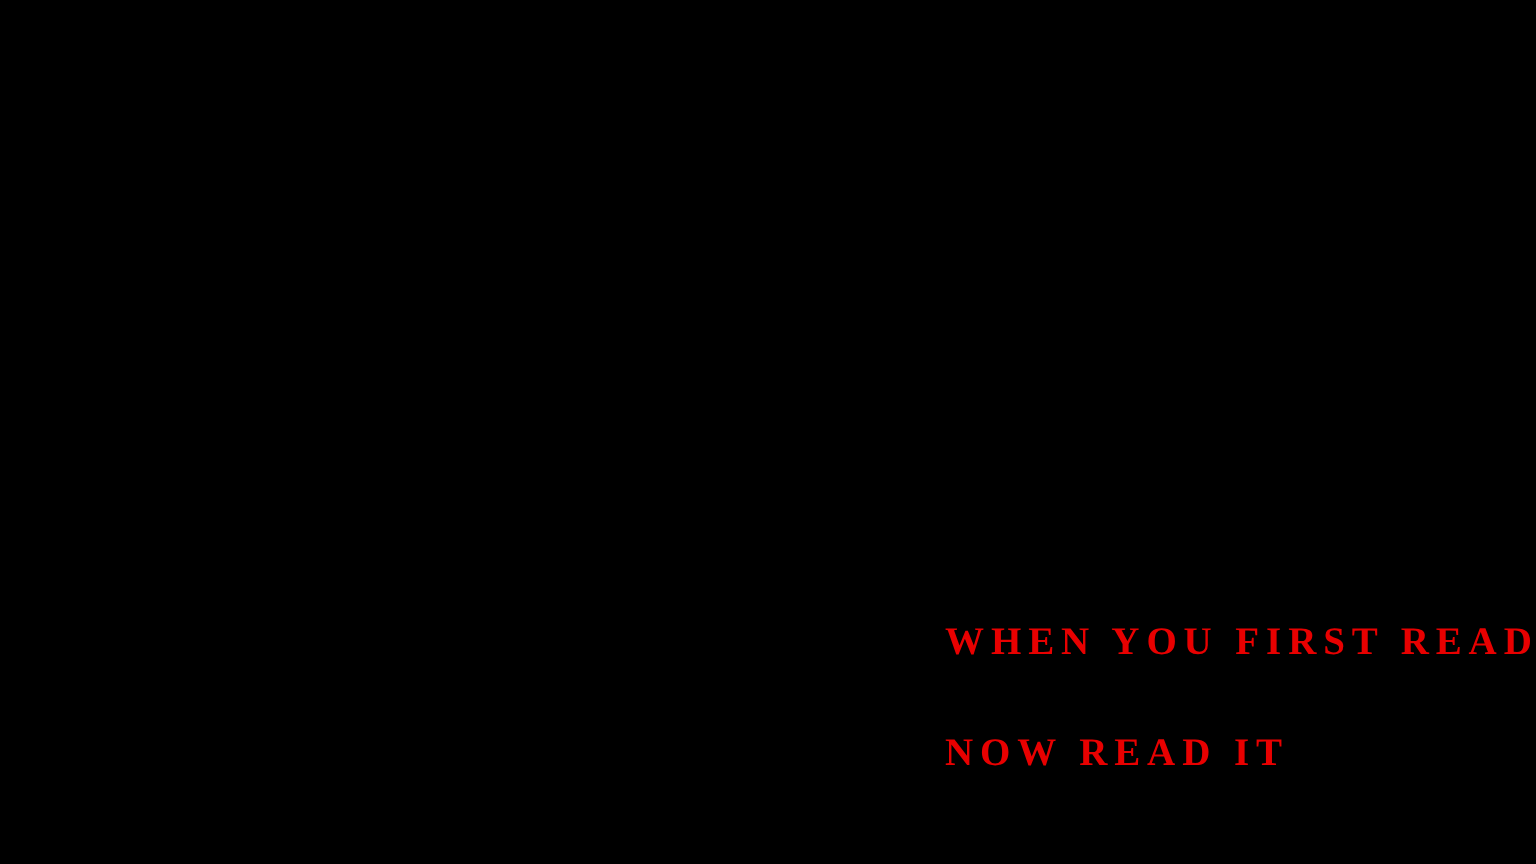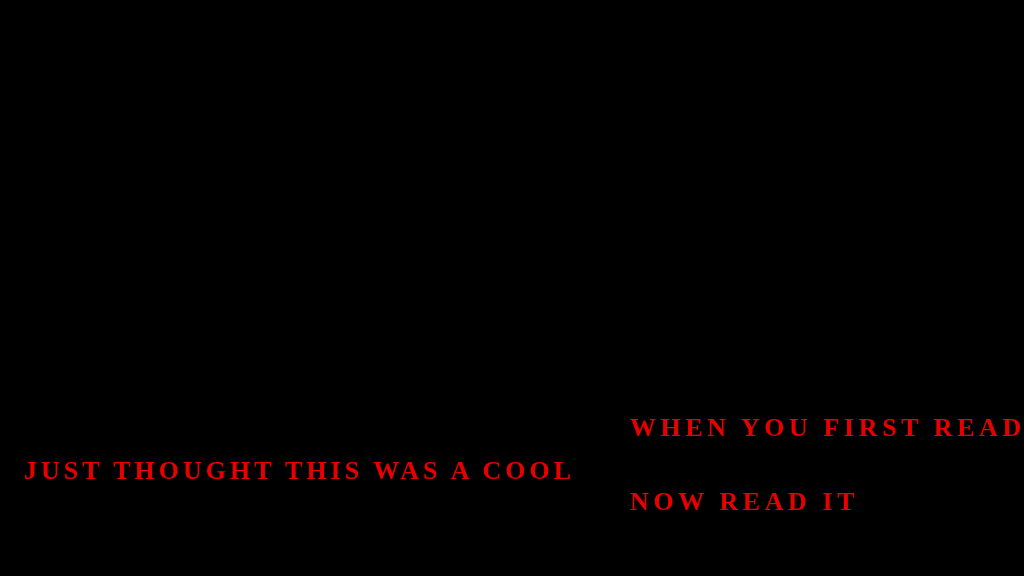--- a/index.html
+++ b/index.html
@@ -42,21 +42,20 @@
   .right-block .text-line {
     height: 24.5px;
   }
 </style>
 </head>
 <body>
 
 <div class="stage">
 
   <div class="pixel-block left-block">
-    <div class="text-line">JUST THOUGHT THIS WAS A COOL</div>
     
     
   </div>
 
   <div class="pixel-block right-block">
     <div class="text-line">WHEN YOU FIRST READ</div>
     <div class="text-line">NOW READ IT</div>
     
     
     

